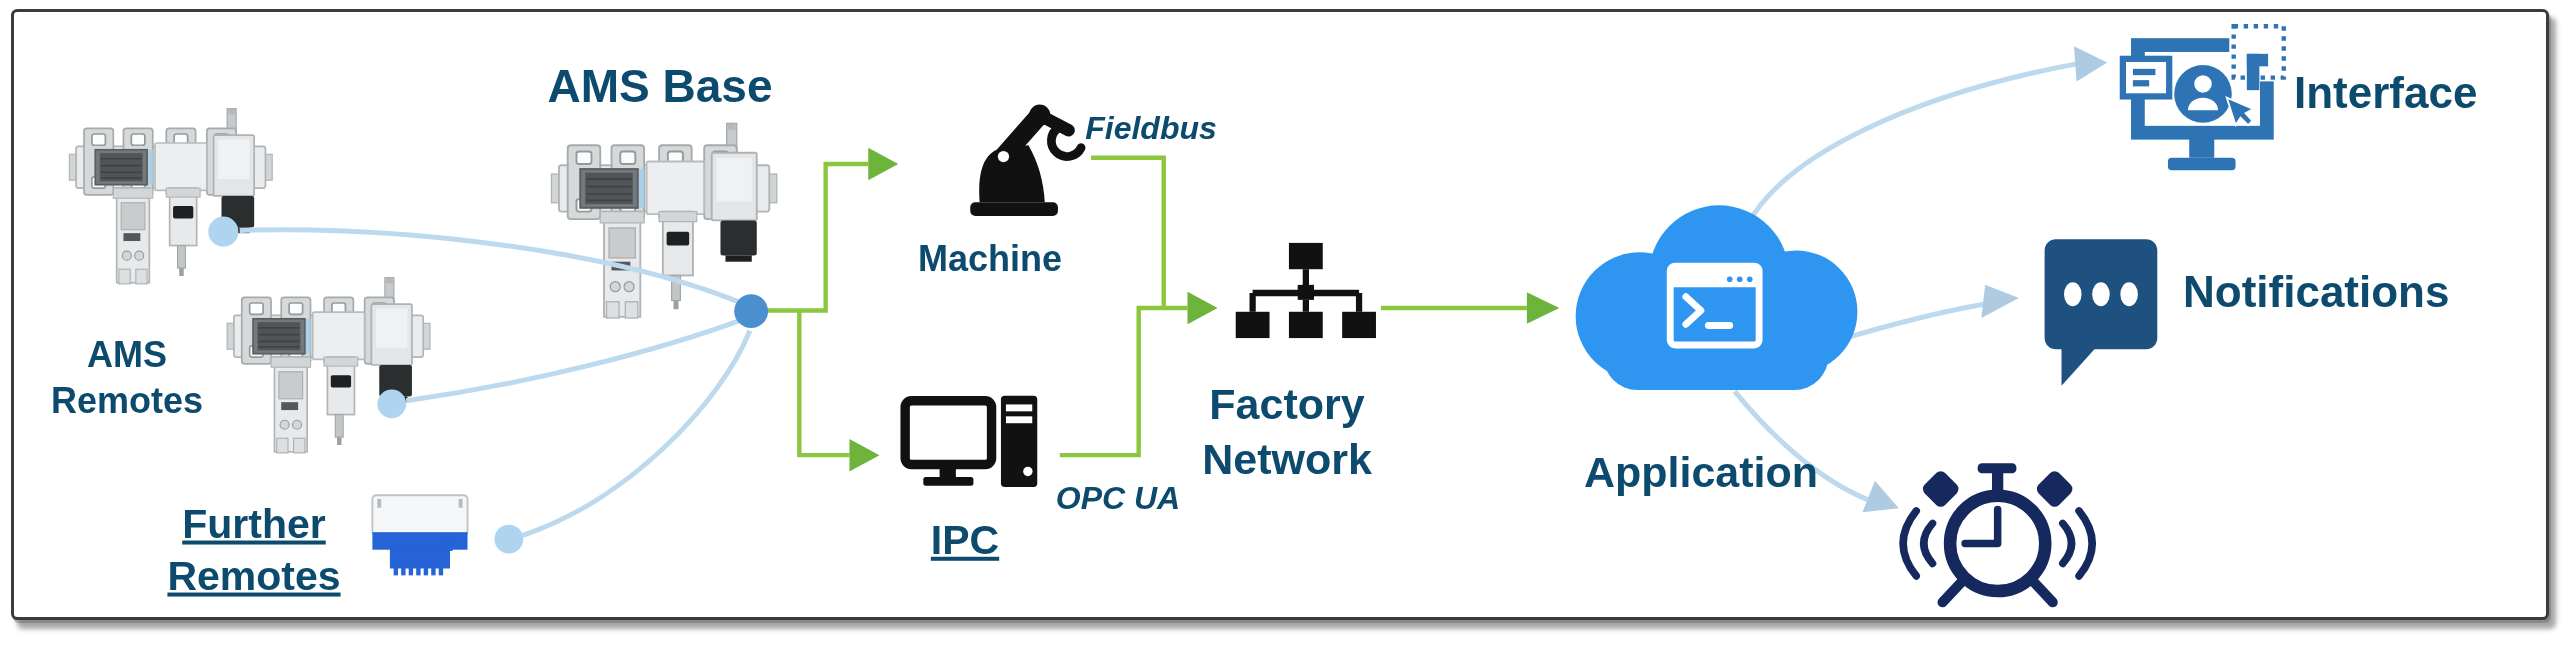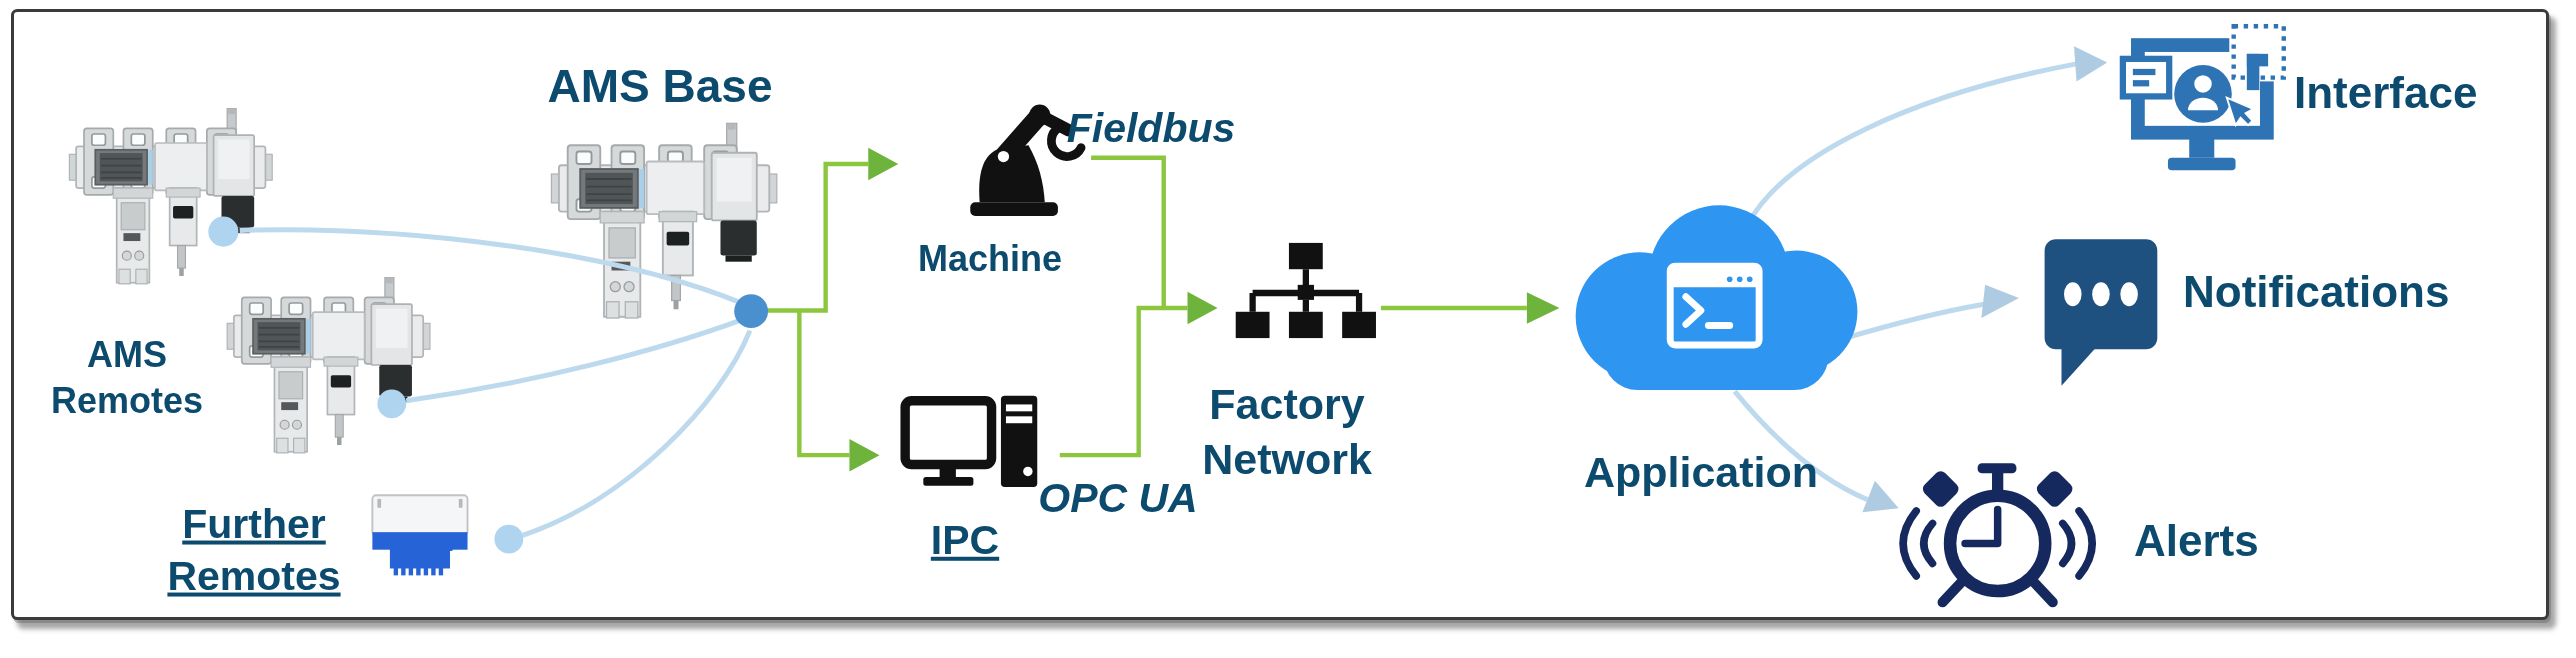--- a/index.html
+++ b/index.html
@@ -7,21 +7,21 @@
   .canvas{position:relative;width:2576px;height:658px;background:#ffffff;}
   .frame{position:absolute;left:11.3px;top:9.4px;width:2532px;height:605px;
          border:3.8px solid #3b3b3b;border-radius:6.3px;background:#ffffff;
          box-shadow:6.3px 8.8px 5px rgba(60,60,60,.45), 1.9px 3.1px 0 rgba(40,40,40,.25);}
   svg.diagram{position:absolute;left:0;top:0;width:2576px;height:658px;}
   .lbl{position:absolute;color:#0c4a6e;font-weight:bold;text-align:center;white-space:nowrap;
        transform:translate(-50%,-50%);line-height:1.28;letter-spacing:0;}
   .lbl.left{transform:translateY(-50%);text-align:left;}
   .lbl.italic{font-style:italic;}
   .fs74{font-size:46px;} .fs72{font-size:36px;margin-top:8px;} .fs70{font-size:44px;}
-  .fs68{font-size:43px;} .fs66{font-size:41px;text-decoration:underline;} .fs50{font-size:41px;}
+  .fs68{font-size:43px;} .fs66{font-size:41px;text-decoration:underline;} .fs50{font-size:32px;}
   
   .blue-curve{stroke:#bdd9ee;stroke-width:8;fill:none;}
   .blue-arrow{fill:#aecbe2;}
   .pale-dot{fill:#afd4ef;}
   .hub-dot{fill:#4a90ce;}
   .green-line{stroke:#8cc63e;stroke-width:7;fill:none;}
   .green-arrow{fill:#6eb43c;}
   .ink{fill:#111111;}
   .cloud{fill:#2e96f0;}
   .ifc{fill:#2e74b5;}
@@ -265,15 +265,14 @@
   </div>
 
   <div class="lbl fs68" style="left:1701px;top:473px;">
     <div>Application</div>
   </div>
 
   <div class="lbl left fs70" style="left:2294px;top:93px;">Interface</div>
 
   <div class="lbl left fs70" style="left:2183px;top:292px;">Notifications</div>
 
-  <div class="lbl left fs70" style="left:2134px;top:541px;">Alerts</div>
 </div>
 
 
 </body></html>

